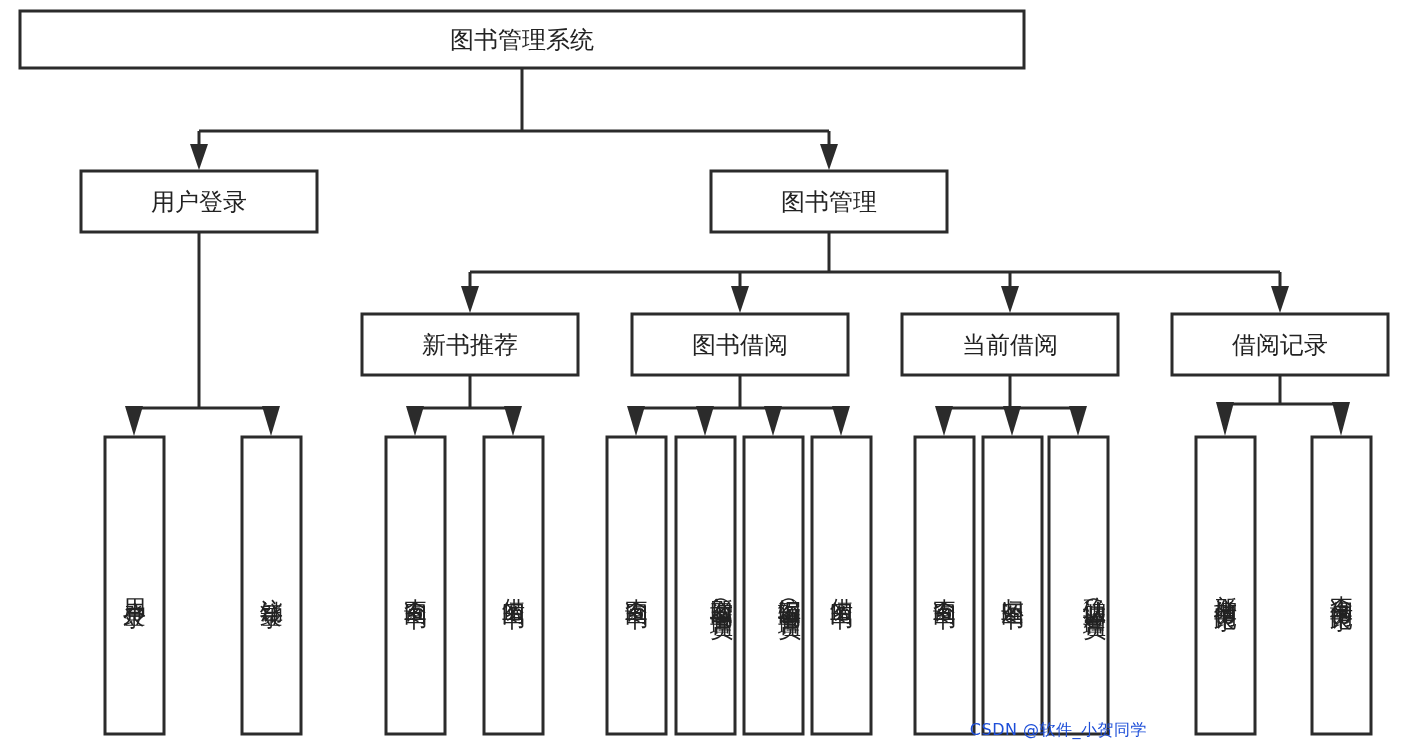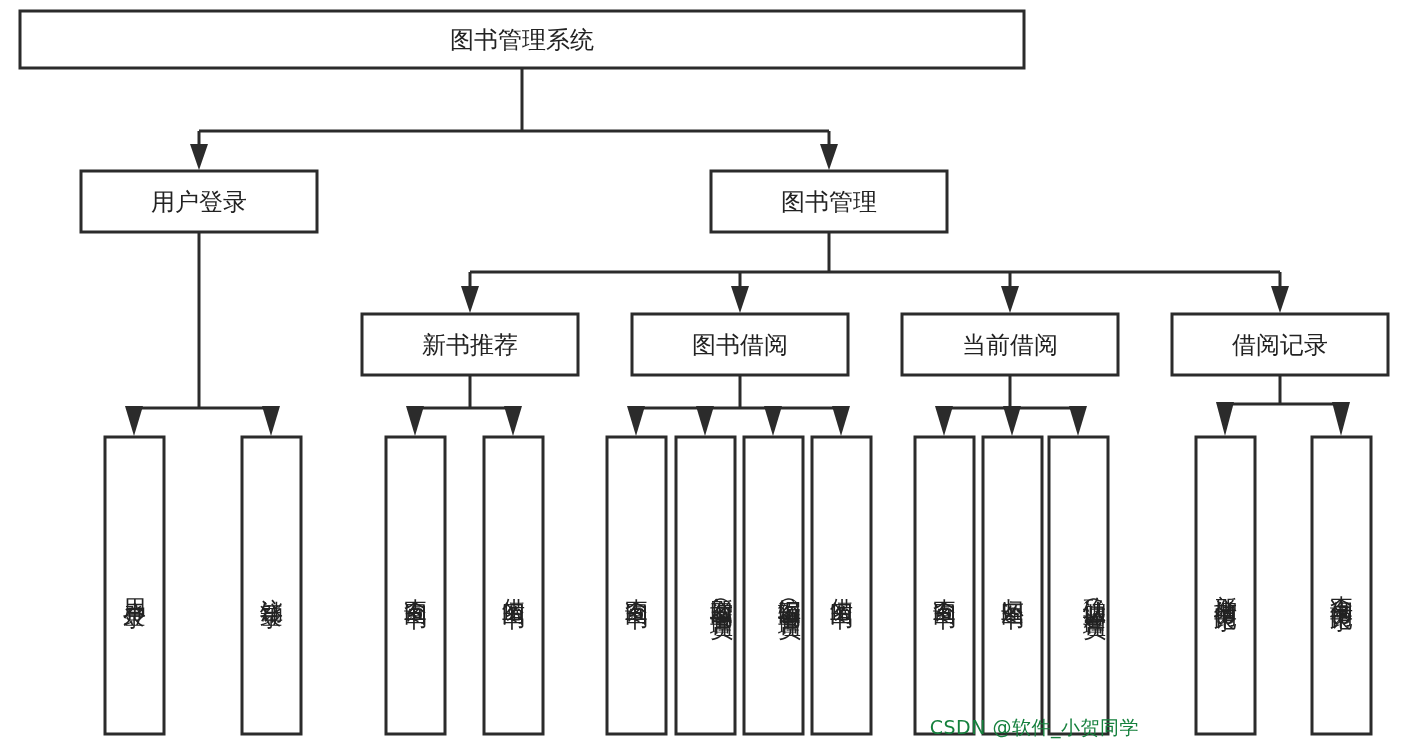--- a/index.html
+++ b/index.html
@@ -72,25 +72,25 @@
     white-space: nowrap;
     padding-top: 14px;
     box-sizing: border-box;
   }
   .leaf-label.center-start {
     align-items: center;
     padding-top: 0;
   }
   .watermark {
     position: absolute;
-    right: 18px;
+    right: 10px;
     bottom: 6px;
     font-family: "DejaVu Sans", "Liberation Sans", sans-serif;
-    font-size: 19px;
-    color: #15803d;
+    font-size: 16px;
+    color: #1d4ed8;
     white-space: nowrap;
     letter-spacing: 0.5px;
   }
 </style>
 </head>
 <body>
 
 <div id="diagram-root">
   <svg class="diagram" viewBox="0 0 1405 747" xmlns="http://www.w3.org/2000/svg">
 

